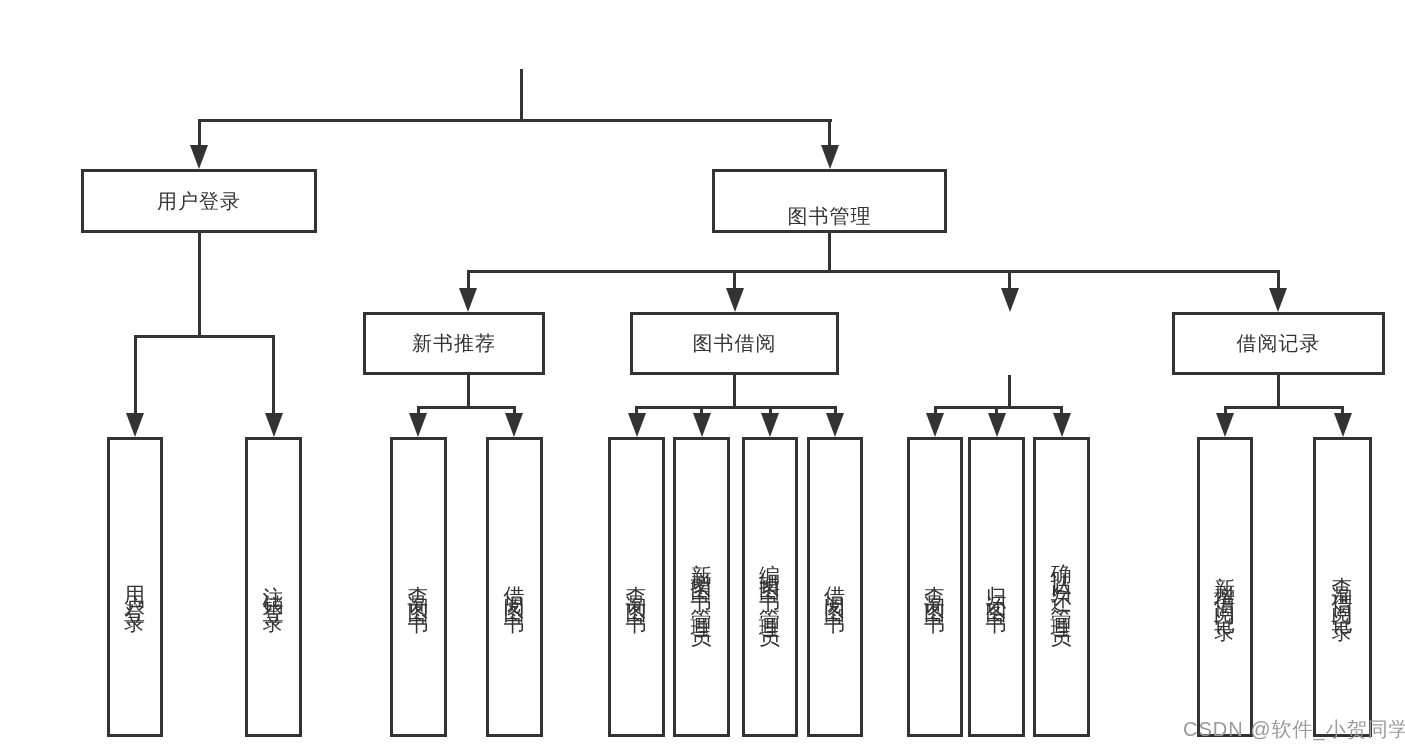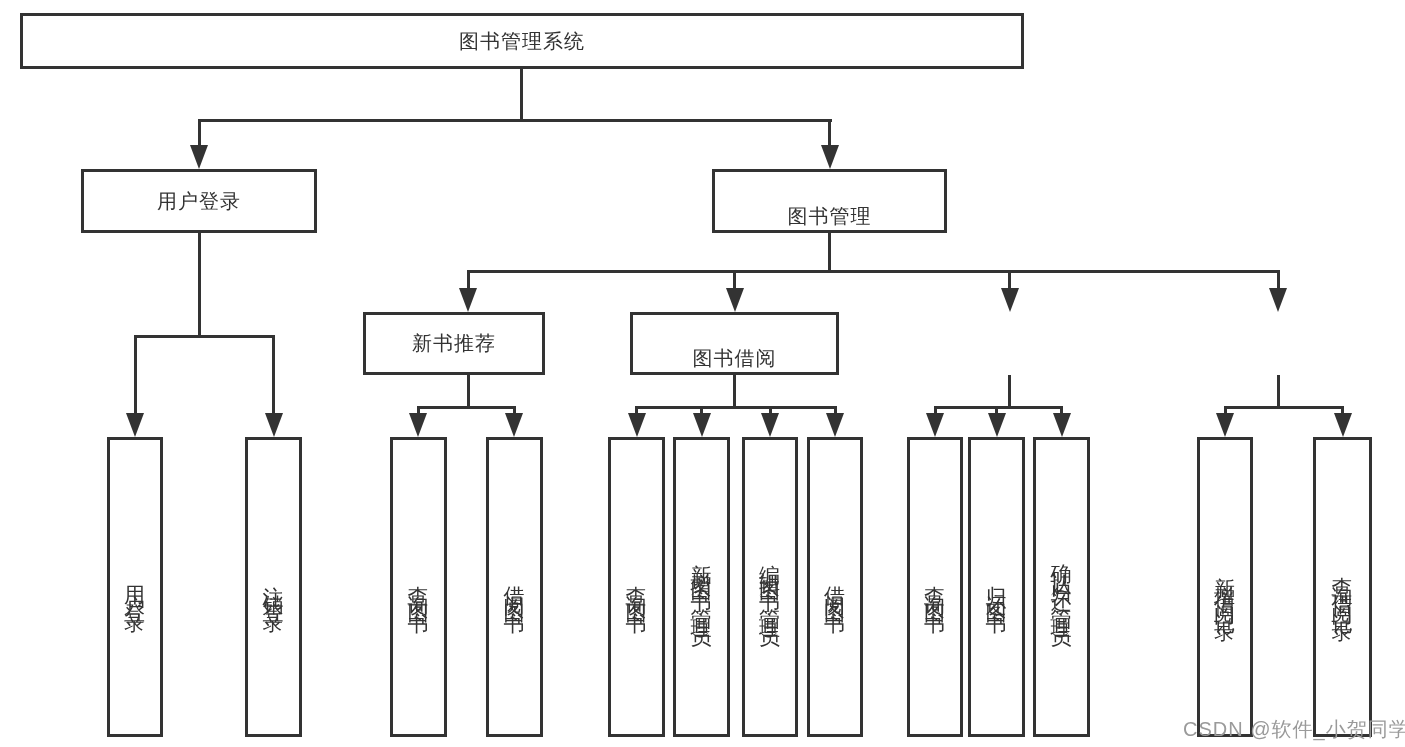--- a/index.html
+++ b/index.html
@@ -48,41 +48,41 @@
     letter-spacing: 1px;
     z-index: 5;
     white-space: nowrap;
   }
 </style>
 </head>
 <body>
 
 <div class="canvas">
 
-  <div class="box hbox" style="left:20px; top:13px; width:1004px; height:56px;">
-    <span>图书管理系统</span>
-  </div>
 
   <div class="box hbox" style="left:81px; top:169px; width:236px; height:64px;">
     <span>用户登录</span>
   </div>
 
   <div class="box hbox" style="left:712px; top:169px; width:235px; height:64px;align-items:flex-end;">
     <span>图书管理</span>
   </div>
 
   <div class="box hbox" style="left:363px; top:312px; width:182px; height:63px;text-align:right;">
     <span>新书推荐</span>
   </div>
 
-  <div class="box hbox" style="left:630px; top:312px; width:209px; height:63px;align-items:flex-end;">
+  <div class="box hbox" style="left:630px; top:312px; width:209px; height:63px;">
     <span>图书借阅</span>
   </div>
 
 
+  <div class="box hbox" style="left:1172px; top:312px; width:213px; height:63px;">
+    <span>借阅记录</span>
+  </div>
 
   <div class="box vbox" style="left:107px; top:437px; width:56px; height:300px;">
     <span>用户登录</span>
   </div>
 
   <div class="box vbox" style="left:245px; top:437px; width:57px; height:300px;">
     <span>注销登录</span>
   </div>
 
   <div class="box vbox" style="left:390px; top:437px; width:57px; height:300px;">

